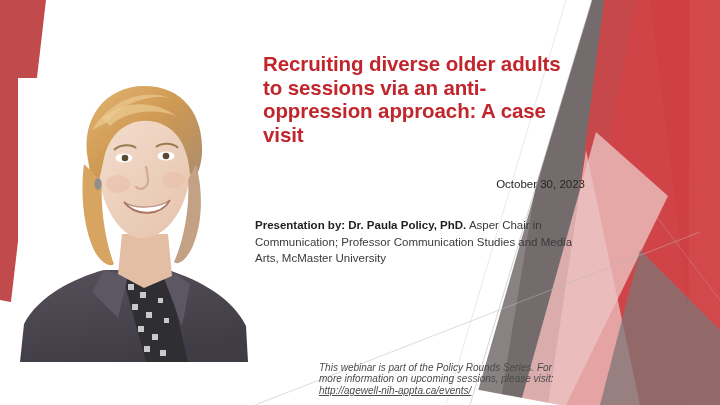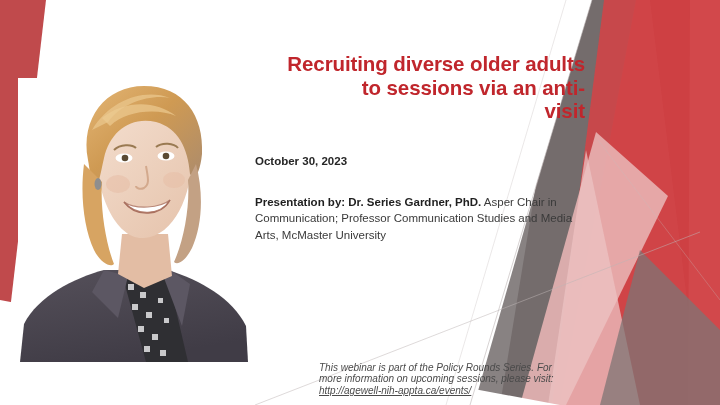--- a/index.html
+++ b/index.html
@@ -11,25 +11,26 @@
 
   
   .photo{position:absolute;left:18px;top:78px;width:230px;height:284px;overflow:hidden;}
   .photo svg{display:block;}
 
   
   .textcol{position:absolute;left:255px;top:52px;width:330px;}
 
   .title{
     color:#c0262c;font-weight:bold;font-size:20.5px;line-height:23.5px;
-    letter-spacing:-0.1px;margin:0 0 0 8px;text-align:right;
+    letter-spacing:-0.1px;margin:0 0 0 8px;
   }
   .date{
-    color:#262626;font-weight:bold;font-size:11.5px;line-height:15px;
+    color:#262626;font-weight:normal;font-size:11.5px;line-height:15px;
     margin:31px 0 0 0;
+    text-align:right;
   }
   .byline{
     color:#3a3a3a;font-size:11.5px;line-height:16.5px;margin:25px 0 0 0;
   }
   .byline b{color:#1f1f1f;font-weight:bold;}
 
   .footnote{
     position:absolute;left:319px;top:362px;width:250px;
     color:#4a4a4a;font-size:10px;line-height:11.4px;font-style:italic;
   }
@@ -143,27 +144,28 @@
         <path d="M84 40 C106 22 138 22 158 38 C140 30 108 32 92 48 Z" fill="#eccb92" opacity="0.7"></path>
       </g>
     </svg>
   </div>
 
   <div class="textcol">
 
     <div class="title">
       <div>Recruiting diverse older adults</div>
       <div>to sessions via an anti-</div>
+      <div>oppression approach: A case</div>
       <div>visit</div>
     </div>
 
     <div class="date">October 30, 2023</div>
 
     <div class="byline">
-      <b>Presentation by: Dr. Series Gardner, PhD.</b><span> Asper Chair in Communication; Professor Communication Studies and Media Arts, McMaster University</span>
+      <b>Presentation by: Dr. Paula Policy, PhD.</b><span> Asper Chair in Communication; Professor Communication Studies and Media Arts, McMaster University</span>
     </div>
   </div>
 
   <div class="footnote">
     <span>This webinar is part of the Policy Rounds Series. For more information on upcoming sessions, please visit: </span><a class="url" href="#" style="color:#4a4a4a;">http://agewell-nih-appta.ca/events/</a>
   </div>
 
 </div>
 
 </body></html>

